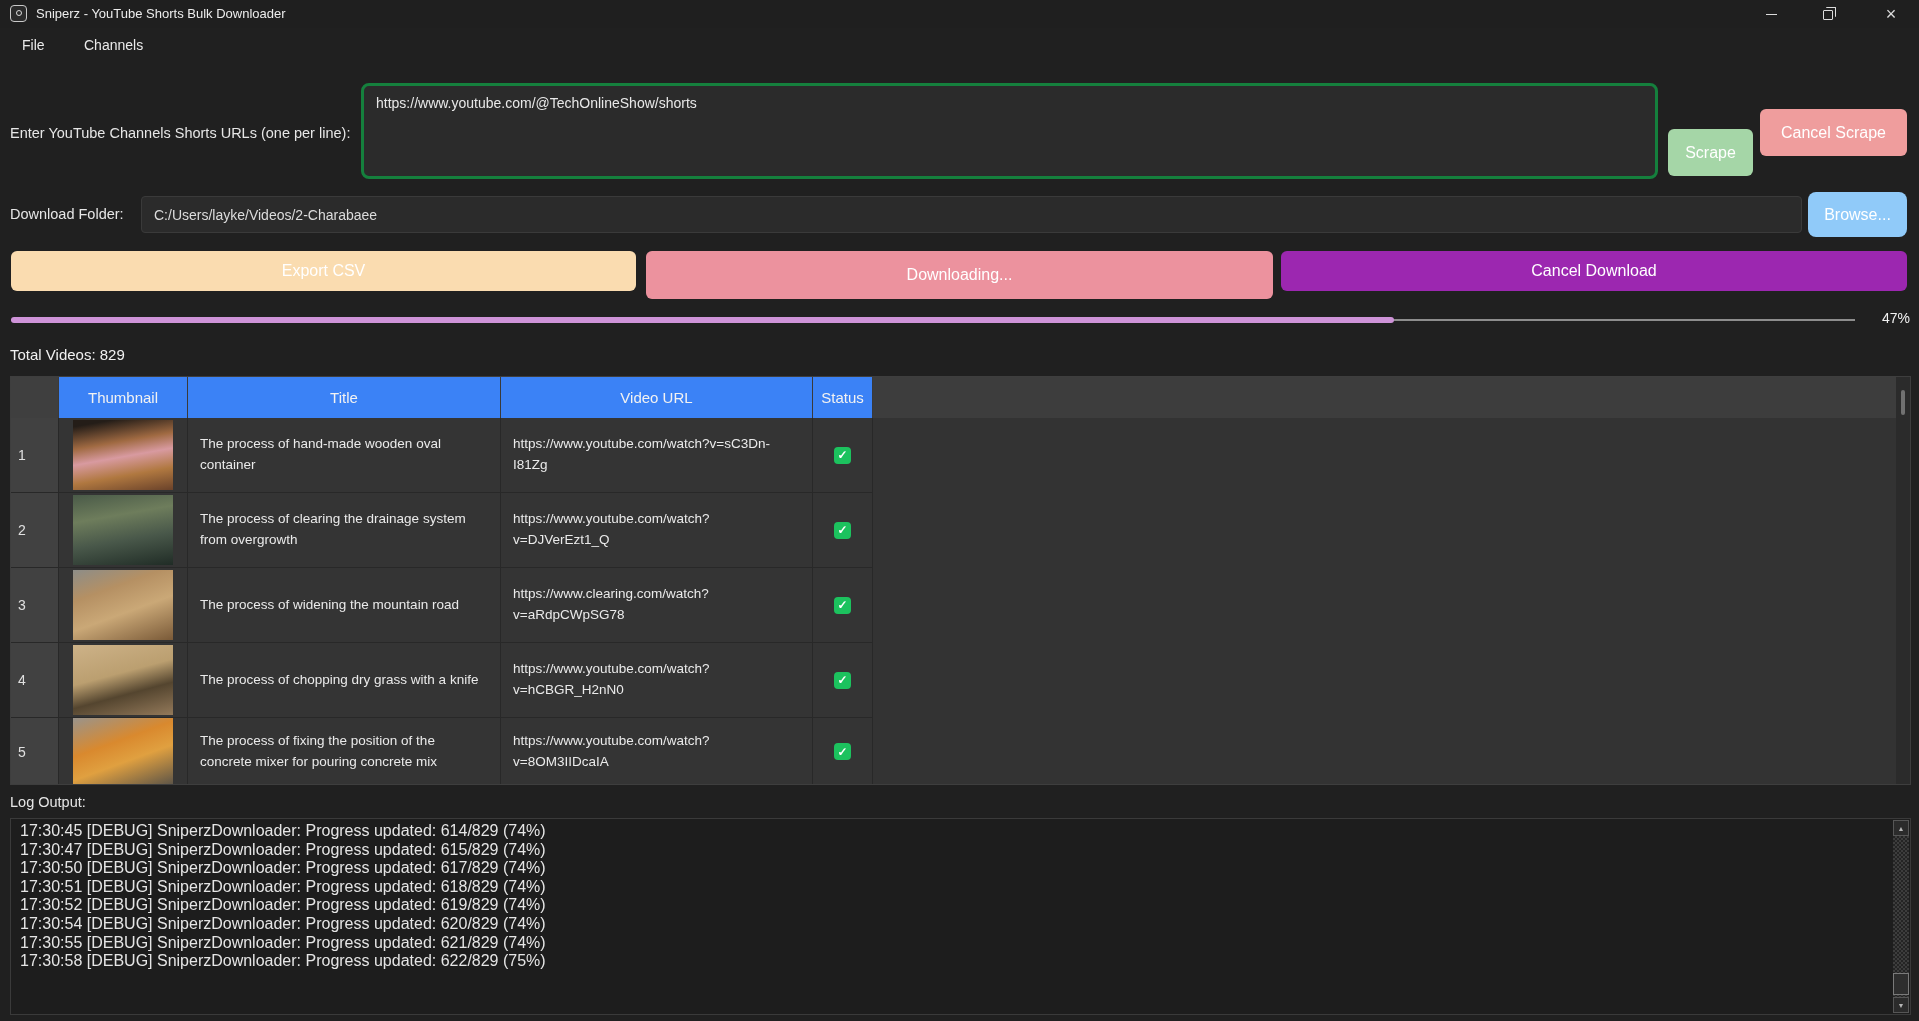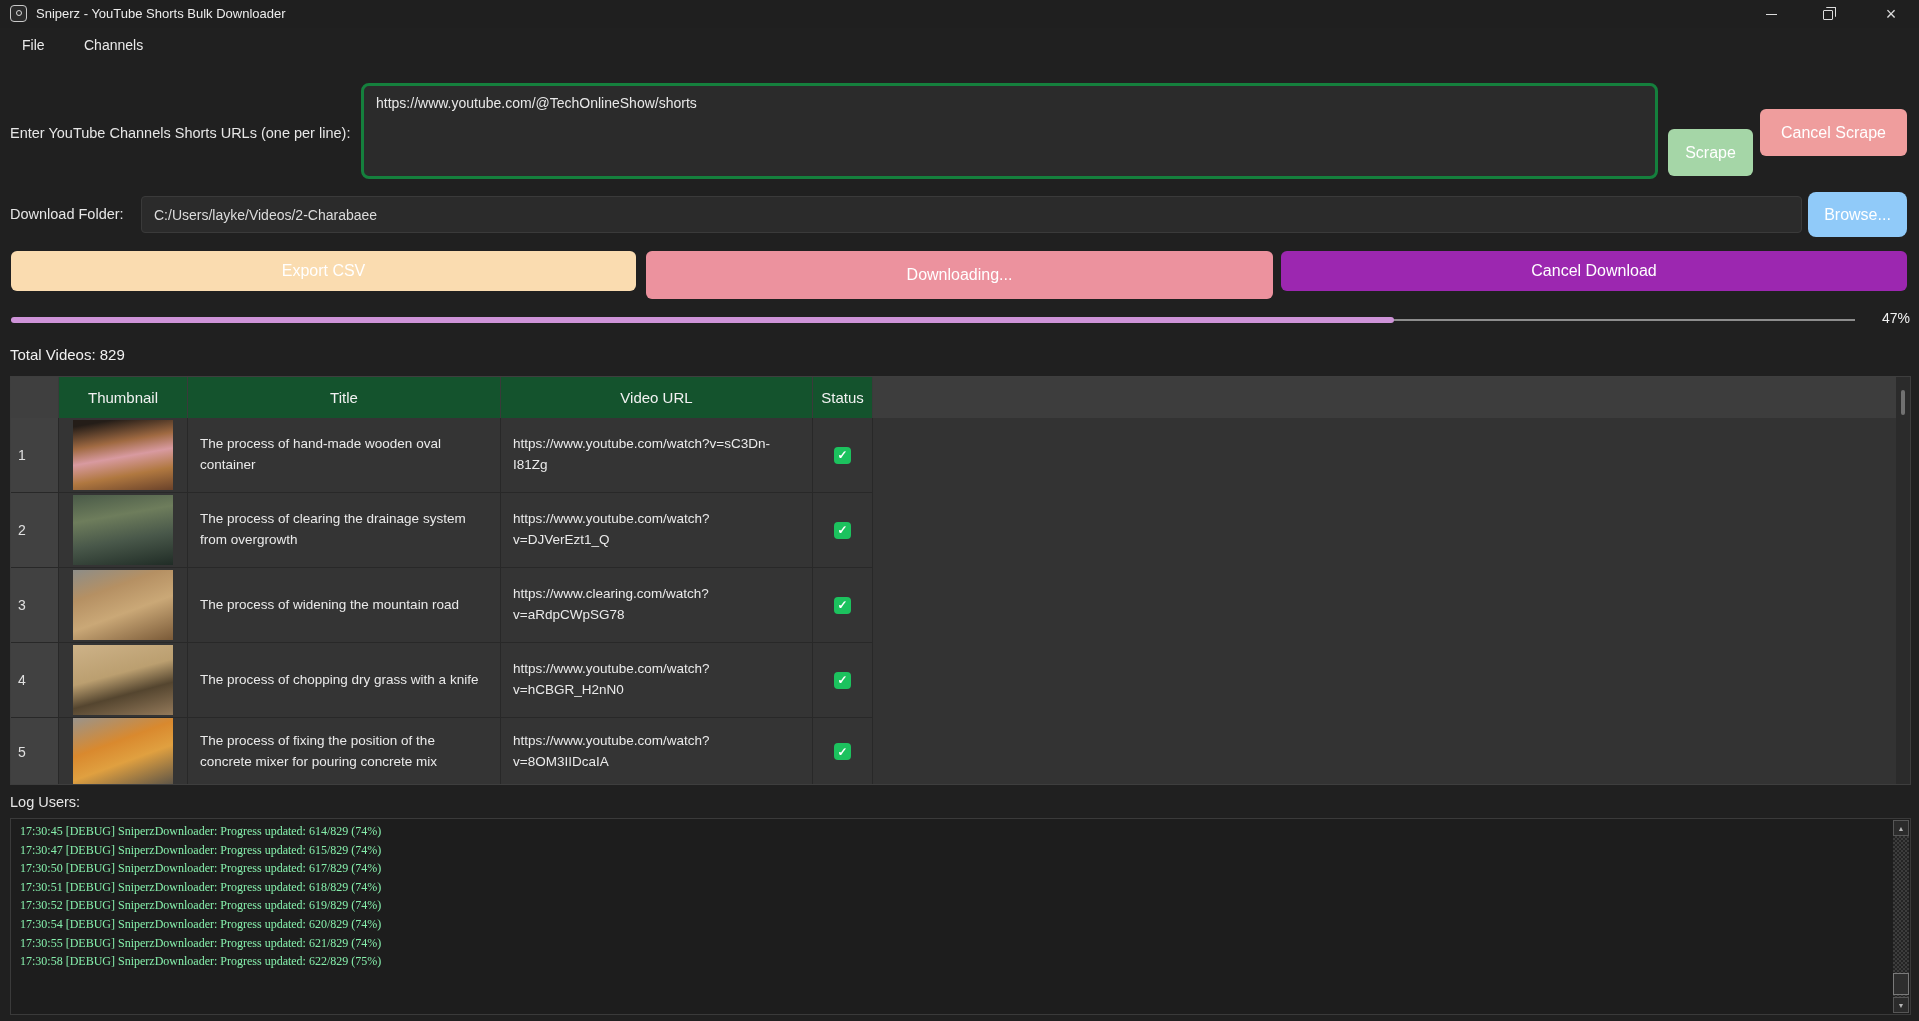--- a/index.html
+++ b/index.html
@@ -57,21 +57,21 @@
   .progress-fill { position:absolute; left:0; top:1px; height:6px; border-radius:3px; background:#ce93d8; }
   .progress-label { position:absolute; left:1850px; top:310px; width:60px; text-align:right;
                     font-size:14px; color:#f2f2f2; }
 
   .total-videos { position:absolute; left:10px; top:346px; font-size:15px; color:#f0f0f0; }
 
   
   .video-table { position:absolute; left:10px; top:376px; width:1901px; height:409px; background:#333333;
                  border:1px solid #3e3e3e; overflow:hidden; }
   .th { position:absolute; top:0; height:41px; display:flex; align-items:center; justify-content:center;
-        font-size:15px; color:#f2f2f2; background:#14532d; border-right:1px solid #3a3a3a; }
+        font-size:15px; color:#f2f2f2; background:#3b82f6; border-right:1px solid #3a3a3a; }
   .th-corner { left:0; width:48px; background:#3f3f3f; }
   .th-thumb { left:48px; width:129px; }
   .th-title { left:177px; width:313px; }
   .th-url { left:490px; width:312px; }
   .th-status { left:802px; width:60px; }
   .th-filler { left:862px; width:1023px; background:#3d3d3d; border-right:none; }
   .t-row { position:absolute; left:0; width:862px; overflow:hidden; }
   .td { position:absolute; top:0; height:100%; background:#343434; border-right:1px solid #282828;
         border-bottom:1px solid #282828; }
   .td-num { left:0; width:48px; background:#414141; display:flex; align-items:center;
@@ -86,21 +86,21 @@
   .check { width:17px; height:17px; background:#1cc25e; border-radius:4px; color:#ffffff; font-size:12px;
            font-weight:bold; display:flex; align-items:center; justify-content:center; }
   .table-vscroll { position:absolute; right:0; top:0; width:14px; height:407px; background:#2b2b2b; }
   .table-vthumb { position:absolute; left:5px; top:13px; width:4px; height:25px; background:#717171; border-radius:2px; }
 
   
   .log-label { position:absolute; left:10px; top:794px; font-size:14.5px; color:#e6e6e6; }
   .log-box { position:absolute; left:10px; top:818px; width:1901px; height:197px; background:#1d1d1d;
              border:1px solid #3a3a3a; }
   .log-lines { position:absolute; left:9px; top:3px; right:22px; }
-  .log-line { font-family:Liberation Serif, serif; font-size:12px; line-height:18.6px; color:#86efac;
+  .log-line { font-family:Liberation Sans, sans-serif; font-size:16px; line-height:18.6px; color:#e5e5e5;
               white-space:pre; }
   .log-scrollbar { position:absolute; top:1px; right:1px; width:16px; height:193px; }
   .sb-btn { position:absolute; left:0; width:16px; height:16px; background:#2b2b2b; border:1px solid #565656;
             display:flex; align-items:center; justify-content:center; color:#b5b5b5; font-size:7px; }
   .sb-up { top:0; } .sb-down { bottom:0; }
   .sb-track { position:absolute; left:0; top:16px; bottom:16px; width:16px;
               background:repeating-conic-gradient(#3d3d3d 0% 25%, #242424 0% 50%) 0 0 / 4px 4px; }
   .sb-thumb { position:absolute; left:0; bottom:18px; width:16px; height:22px; background:#2e2e2e;
               border:1px solid #7a7a7a; }
 </style>
@@ -231,21 +231,21 @@
           <div class="td td-status">
             <div class="check">✓</div>
           </div>
         </div>
       </div>
     <div class="table-vscroll">
       <div class="table-vthumb"></div>
     </div>
   </div>
 
-  <div class="log-label">Log Users:</div>
+  <div class="log-label">Log Output:</div>
   <div class="log-box">
     <div class="log-lines" id="log-lines">
         <div class="log-line">17:30:45 [DEBUG] SniperzDownloader: Progress updated: 614/829 (74%)</div>
         <div class="log-line">17:30:47 [DEBUG] SniperzDownloader: Progress updated: 615/829 (74%)</div>
         <div class="log-line">17:30:50 [DEBUG] SniperzDownloader: Progress updated: 617/829 (74%)</div>
         <div class="log-line">17:30:51 [DEBUG] SniperzDownloader: Progress updated: 618/829 (74%)</div>
         <div class="log-line">17:30:52 [DEBUG] SniperzDownloader: Progress updated: 619/829 (74%)</div>
         <div class="log-line">17:30:54 [DEBUG] SniperzDownloader: Progress updated: 620/829 (74%)</div>
         <div class="log-line">17:30:55 [DEBUG] SniperzDownloader: Progress updated: 621/829 (74%)</div>
         <div class="log-line">17:30:58 [DEBUG] SniperzDownloader: Progress updated: 622/829 (75%)</div>

